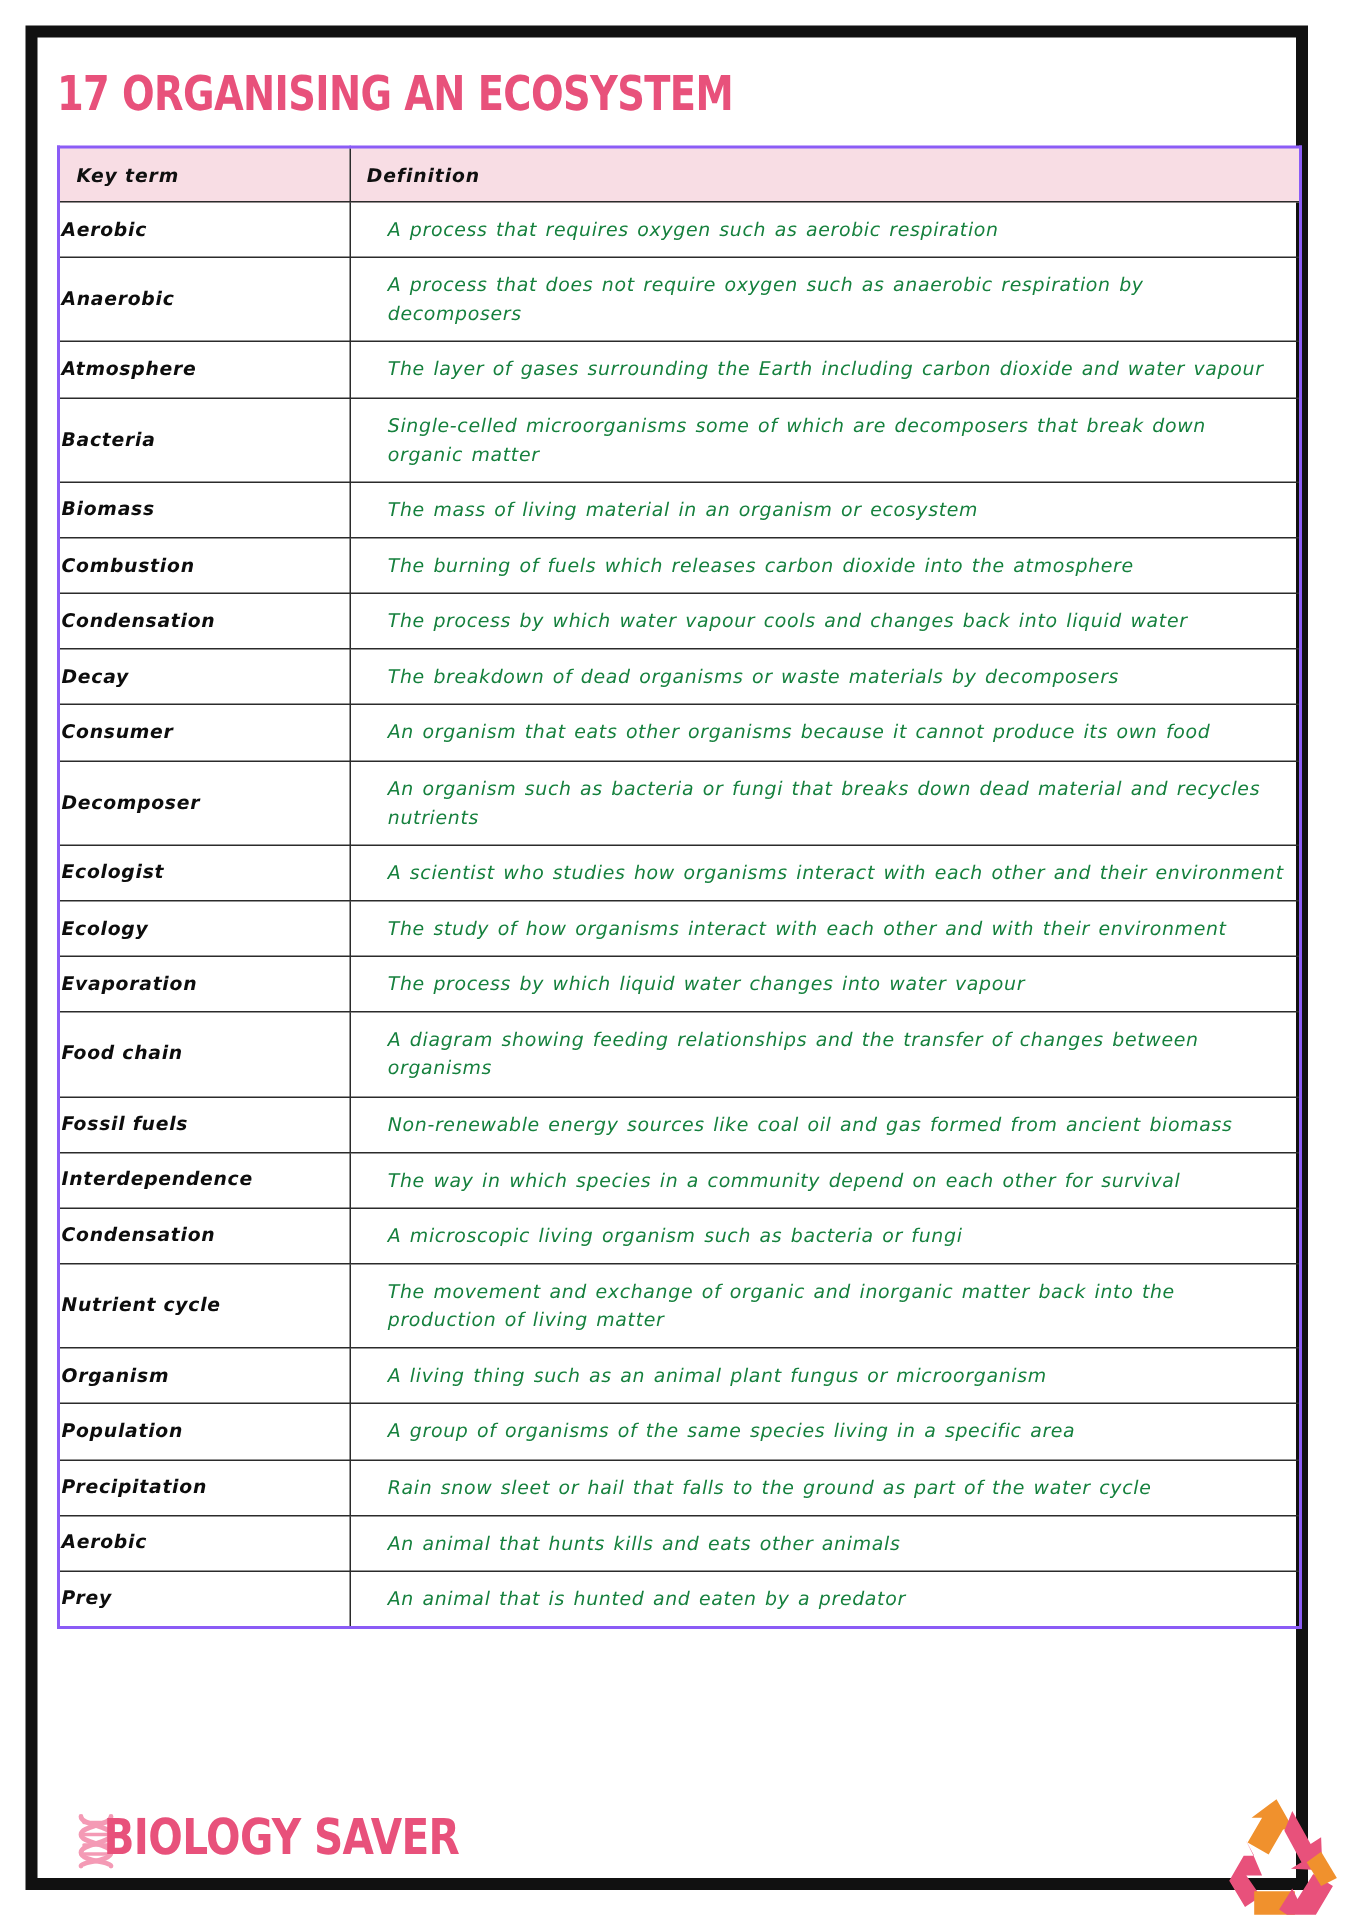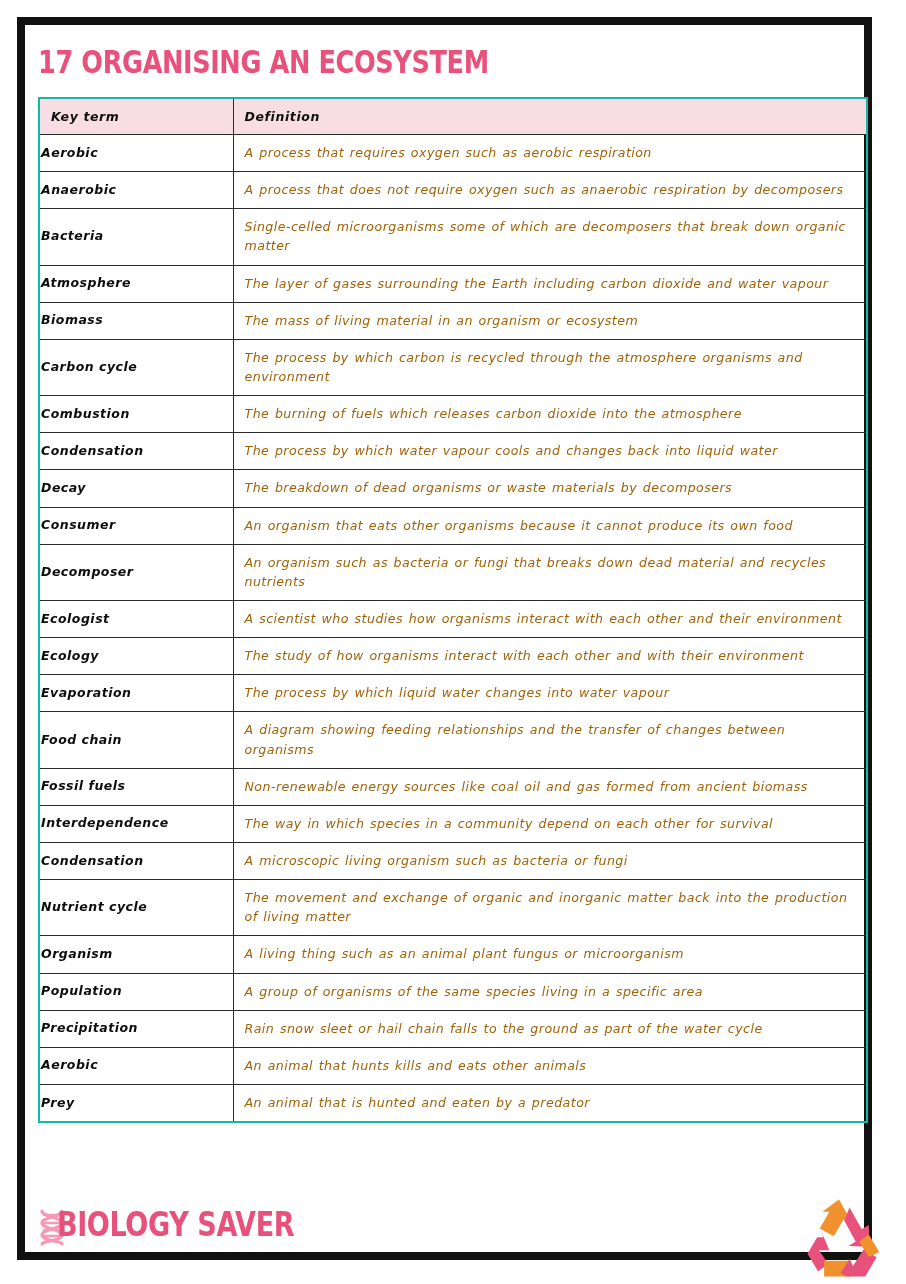--- a/index.html
+++ b/index.html
@@ -43,21 +43,21 @@
     transform-origin:left center;
     white-space:nowrap;
   }
   
   #vocab-table{
     position:absolute;
     left:0px;top:59px;
     width:828px;
     border-collapse:collapse;
     table-layout:fixed;
-    border:2px solid #14b8a6;
+    border:2px solid #8b5cf6;
   }
   #vocab-table col.c-term{width:194px;}
   #vocab-table col.c-def{width:634px;}
   #vocab-table th,#vocab-table td{
     border:1.5px solid #2b2b2b;
     vertical-align:middle;
     font-family:"DejaVu Sans", sans-serif;
     font-style:italic;
     text-align:left;
   }
@@ -74,30 +74,30 @@
     font-weight:bold;
     font-size:12.5px;
     color:#0d0d0d;
     padding:8px 6px 9px 1px;
     letter-spacing:0.5px;
     line-height:1.28;
   }
   #vocab-table tbody td.def{
     font-weight:normal;
     font-size:12.6px;
-    color:#a16207;
-    padding:8px 10px 9px 11px;
+    color:#15803d;
+    padding:8px 10px 9px 25px;
     letter-spacing:0.45px;
     line-height:1.52;
     word-spacing:1.2px;
   }
   
   #footer{
     position:absolute;
-    left:17px;top:1196px;
+    left:29px;top:1196px;
     width:872px;height:88px;
   }
   #logo{
     position:absolute;
     left:18px;top:6px;
     height:46px;
     display:flex;align-items:center;
   }
   #dna-icon{
     position:absolute;
@@ -148,36 +148,32 @@
       <tbody id="table-body">
           <tr>
             <td class="term">Aerobic</td>
             <td class="def">A process that requires oxygen such as aerobic respiration</td>
           </tr>
           <tr>
             <td class="term">Anaerobic</td>
             <td class="def">A process that does not require oxygen such as anaerobic respiration by decomposers</td>
           </tr>
           <tr>
+            <td class="term">Atmosphere</td>
+            <td class="def">The layer of gases surrounding the Earth including carbon dioxide and water vapour</td>
+          </tr>
+          <tr>
             <td class="term">Bacteria</td>
             <td class="def">Single-celled microorganisms some of which are decomposers that break down organic matter</td>
           </tr>
           <tr>
-            <td class="term">Atmosphere</td>
-            <td class="def">The layer of gases surrounding the Earth including carbon dioxide and water vapour</td>
-          </tr>
-          <tr>
             <td class="term">Biomass</td>
             <td class="def">The mass of living material in an organism or ecosystem</td>
           </tr>
           <tr>
-            <td class="term">Carbon cycle</td>
-            <td class="def">The process by which carbon is recycled through the atmosphere organisms and environment</td>
-          </tr>
-          <tr>
             <td class="term">Combustion</td>
             <td class="def">The burning of fuels which releases carbon dioxide into the atmosphere</td>
           </tr>
           <tr>
             <td class="term">Condensation</td>
             <td class="def">The process by which water vapour cools and changes back into liquid water</td>
           </tr>
           <tr>
             <td class="term">Decay</td>
             <td class="def">The breakdown of dead organisms or waste materials by decomposers</td>
@@ -225,21 +221,21 @@
           <tr>
             <td class="term">Organism</td>
             <td class="def">A living thing such as an animal plant fungus or microorganism</td>
           </tr>
           <tr>
             <td class="term">Population</td>
             <td class="def">A group of organisms of the same species living in a specific area</td>
           </tr>
           <tr>
             <td class="term">Precipitation</td>
-            <td class="def">Rain snow sleet or hail chain falls to the ground as part of the water cycle</td>
+            <td class="def">Rain snow sleet or hail that falls to the ground as part of the water cycle</td>
           </tr>
           <tr>
             <td class="term">Aerobic</td>
             <td class="def">An animal that hunts kills and eats other animals</td>
           </tr>
           <tr>
             <td class="term">Prey</td>
             <td class="def">An animal that is hunted and eaten by a predator</td>
           </tr>
         </tbody>

